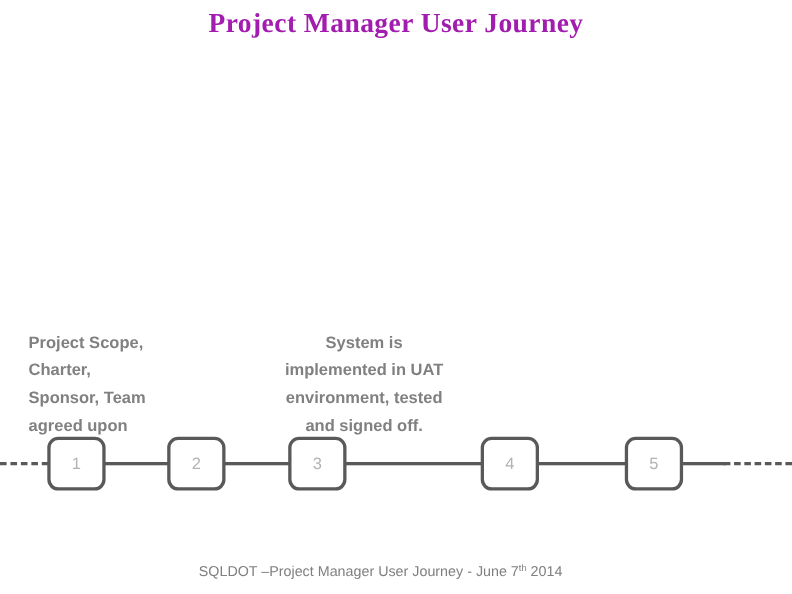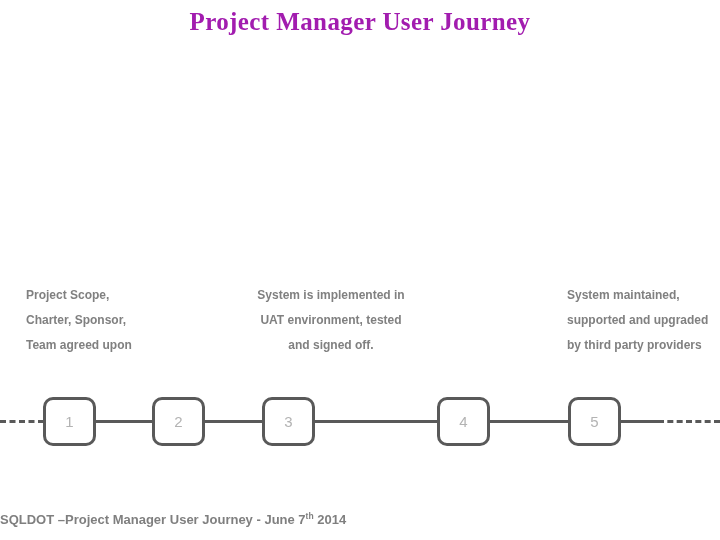--- a/index.html
+++ b/index.html
@@ -69,38 +69,38 @@
   
   .columns {
     position: absolute;
     left: 0;
     top: 283px;
     width: 720px;
     height: 215px;
   }
   .col {
     position: absolute;
-    top: 0;
+    top: 16px;
     color: #808080;
     font-family: "Liberation Sans", sans-serif;
     font-weight: bold;
-    font-size: 12px;
+    font-size: 15px;
     line-height: 25.2px;
   }
 
   
   .footer {
     position: absolute;
     left: 0;
     top: 512px;
     width: 692px;
-    text-align: left;
+    text-align: center;
     color: #7f7f7f;
     font-family: "Liberation Sans", sans-serif;
-    font-weight: bold;
+    font-weight: normal;
     font-size: 13px;
     white-space: nowrap;
   }
   .footer sup {
     font-size: 8.5px;
     vertical-align: super;
     line-height: 0;
   }
 </style>
 </head>
@@ -129,18 +129,17 @@
       <span>4</span>
     </div>
     <div class="tl-node" style="left: 568px;">
       <span>5</span>
     </div>
   </div>
 
 <div class="columns" id="columns">
     <div class="col" style="left: 26px; width: 110px;">Project Scope, Charter, Sponsor, Team agreed upon</div>
     <div class="col" style="left: 256px; width: 150px; text-align: center;">System is implemented in UAT environment, tested and signed off.</div>
-    <div class="col" style="left: 567px; width: 150px;">System maintained, supported and upgraded by third party providers</div>
   </div>
 
 <div class="footer">
   <span>SQLDOT –Project Manager User Journey -  June 7</span><sup>th</sup><span> 2014</span>
 </div>
 
 </body></html>

